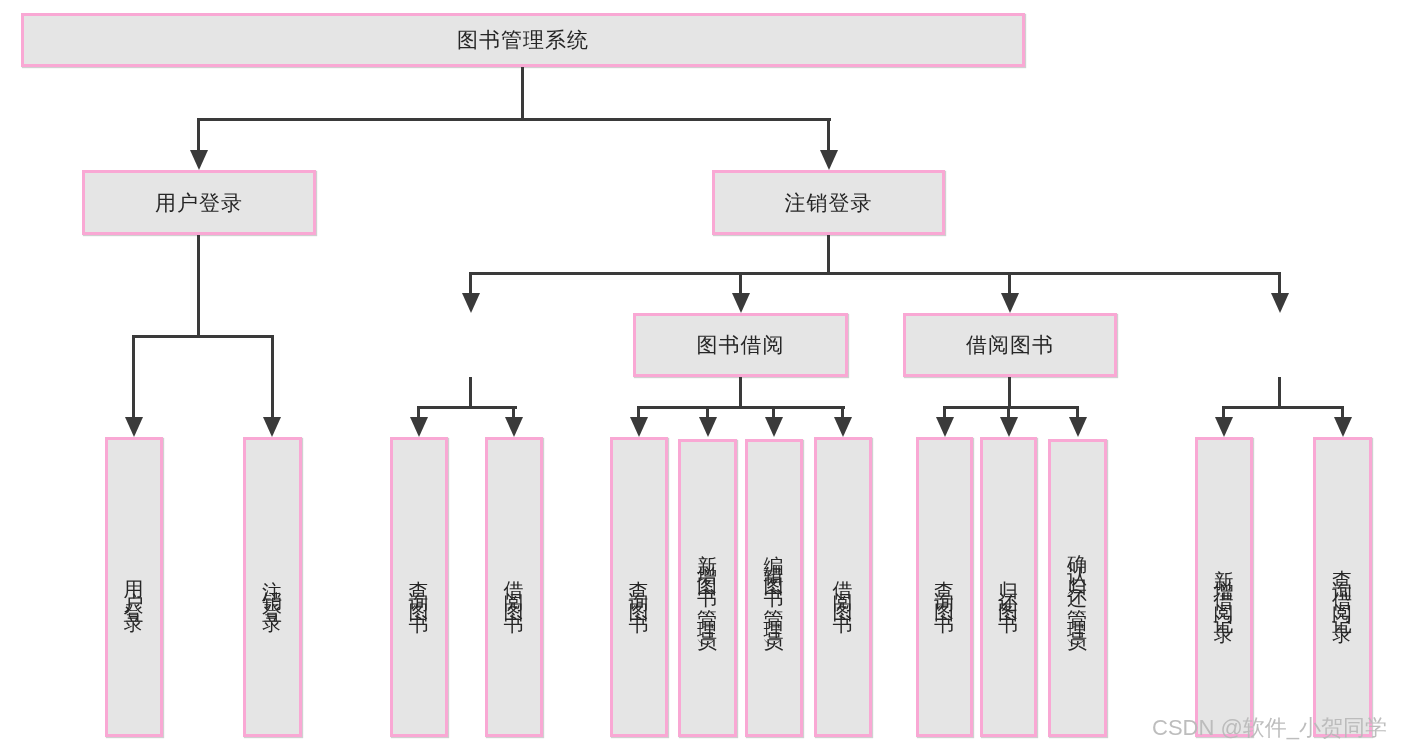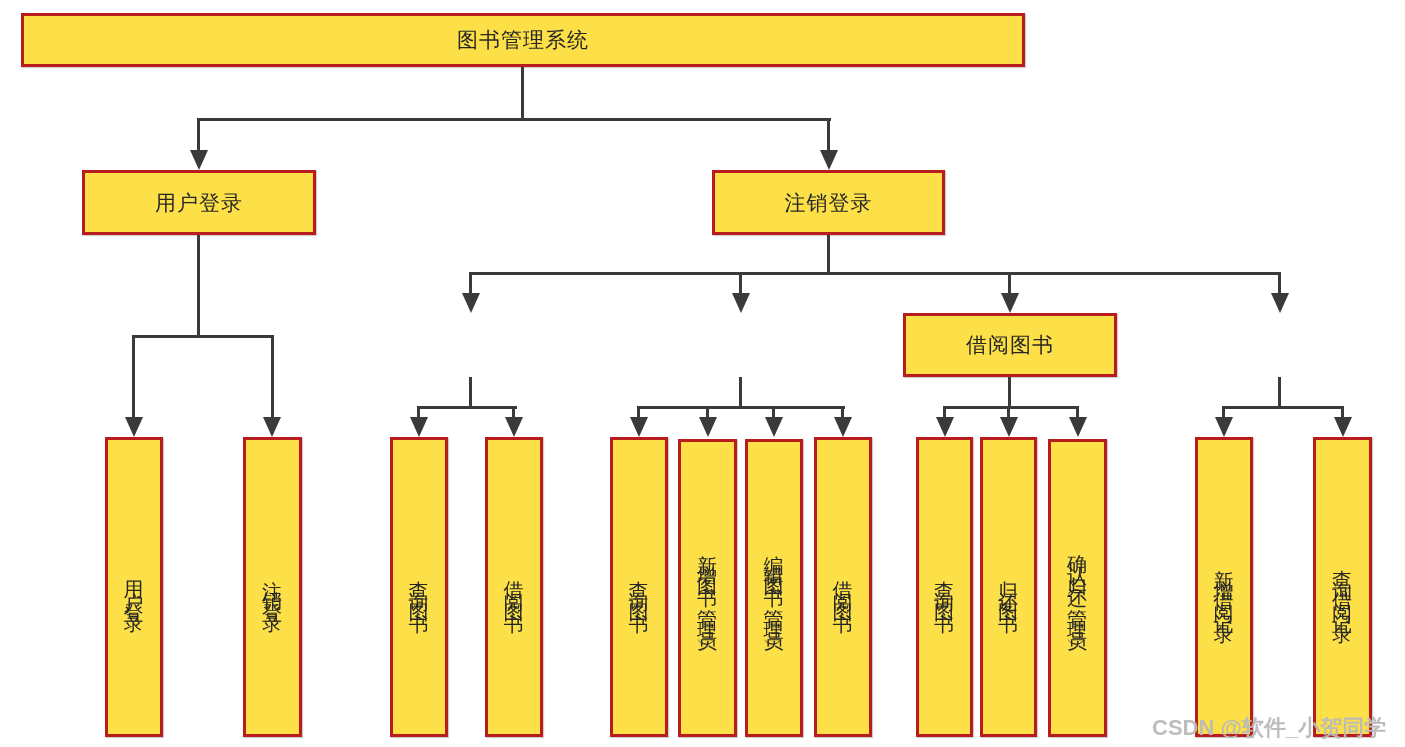--- a/index.html
+++ b/index.html
@@ -2,21 +2,21 @@
 <html><head>
 <meta charset="utf-8">
 <style>
   html,body { margin:0; padding:0; background:#ffffff; }
   .canvas {
     position:relative; width:1405px; height:747px; background:#ffffff;
     font-family:"Liberation Sans", sans-serif; overflow:hidden;
   }
   .box {
     position:absolute; box-sizing:border-box;
-    border:3px solid #b91c1c; background:#fde047;
+    border:3px solid #f9a8d4; background:#e5e5e5;
     display:flex; align-items:center; justify-content:center;
     font-size:21px; color:#262626;
     box-shadow:1px 1px 1px rgba(150,150,150,0.45);
     letter-spacing:1px;
   }
   .vbox {
     writing-mode:vertical-rl; text-orientation:mixed;
     font-size:20px; letter-spacing:11px;
     line-height:1;
   }
@@ -60,20 +60,21 @@
   <div class="hl" style="left:469px;top:272px;width:812px;"></div>
   <div class="vl" style="left:469px;top:272px;height:23px;"></div>
   <div class="ar" style="left:462px;top:293px;"></div>
   <div class="vl" style="left:739px;top:272px;height:23px;"></div>
   <div class="ar" style="left:732px;top:293px;"></div>
   <div class="vl" style="left:1008px;top:272px;height:23px;"></div>
   <div class="ar" style="left:1001px;top:293px;"></div>
   <div class="vl" style="left:1278px;top:272px;height:23px;"></div>
   <div class="ar" style="left:1271px;top:293px;"></div>
 
+  <div class="box" style="left:633px;top:313px;width:215px;height:64px;">图书借阅</div>
   <div class="box" style="left:903px;top:313px;width:214px;height:64px;">借阅图书</div>
 
   <div class="vl" style="left:469px;top:377px;height:32px;"></div>
   <div class="hl" style="left:417px;top:406px;width:100px;"></div>
   <div class="vl" style="left:417px;top:406px;height:13px;"></div>
   <div class="ar" style="left:410px;top:417px;"></div>
   <div class="vl" style="left:512px;top:406px;height:13px;"></div>
   <div class="ar" style="left:505px;top:417px;"></div>
 
   <div class="vl" style="left:739px;top:377px;height:32px;"></div>
@@ -114,15 +115,15 @@
   <div class="box vbox" style="left:745px;top:439px;width:58px;height:298px;">编辑图书（管理员）</div>
   <div class="box vbox" style="left:814px;top:437px;width:58px;height:300px;">借阅图书</div>
 
   <div class="box vbox" style="left:916px;top:437px;width:57px;height:300px;">查询图书</div>
   <div class="box vbox" style="left:980px;top:437px;width:57px;height:300px;">归还图书</div>
   <div class="box vbox" style="left:1048px;top:439px;width:59px;height:298px;">确认归还（管理员）</div>
 
   <div class="box vbox" style="left:1195px;top:437px;width:58px;height:300px;">新增借阅记录</div>
   <div class="box vbox" style="left:1313px;top:437px;width:59px;height:300px;">查询借阅记录</div>
 
-  <div class="watermark" style="left:1152px;top:713px;font-weight:bold;">CSDN @软件_小贺同学</div>
+  <div class="watermark" style="left:1152px;top:713px;">CSDN @软件_小贺同学</div>
 
 </div>
 
 </body></html>

